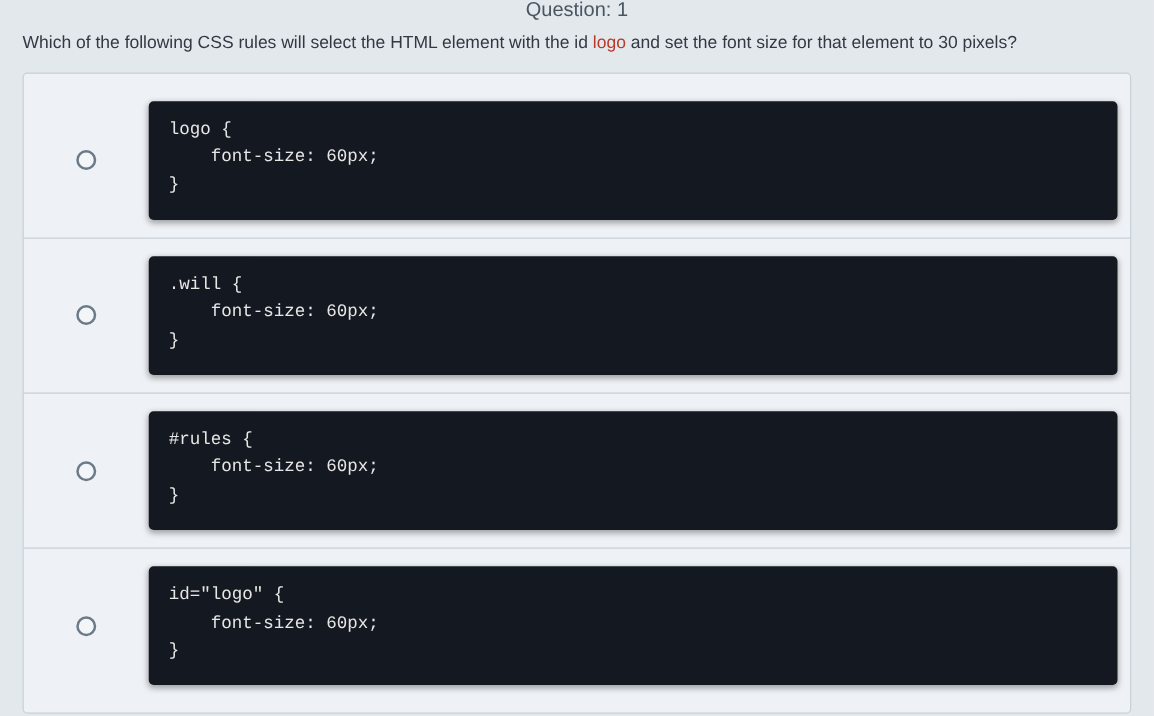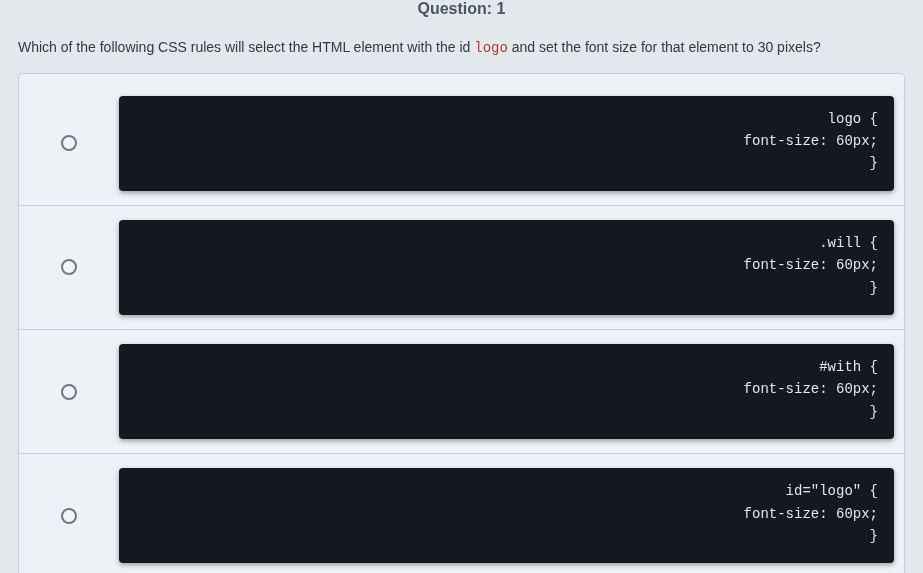--- a/index.html
+++ b/index.html
@@ -11,32 +11,32 @@
     overflow: hidden;
     color: #333;
   }
   .page {
     padding: 0 18px 18px 18px;
   }
   .question-header {
     text-align: center;
     font-size: 16px;
     color: #4a5560;
-    margin-bottom: 20px;
-    font-weight: bold;
+    margin-bottom: 6px;
+    font-weight: normal;
   }
   .question-text {
     font-size: 14px;
     color: #333842;
     margin-bottom: 14px;
     line-height: 1.4;
   }
   .inline-code {
     color: #b93a2a;
-    font-family: Liberation Mono, monospace;
+    font-family: Liberation Sans, sans-serif;
     font-size: 14px;
   }
   .options-panel {
     border: 1px solid #c9d0d8;
     border-radius: 4px;
     background: #eef1f5;
     padding: 8px 0;
   }
   .option-row {
     display: flex;
@@ -65,21 +65,20 @@
   .code-block {
     background: #141820;
     color: #e6e6e6;
     font-family: "Courier New", Consolas, monospace;
     font-size: 14px;
     padding: 12px 16px 16px 16px;
     border-radius: 4px;
     white-space: pre;
     line-height: 1.6;
     box-shadow: 0 2px 5px rgba(0,0,0,0.35);
-    text-align: right;
   }
 </style>
 </head>
 <body>
 
 <div class="page">
   <div class="question-header">Question: 1</div>
   <div class="question-text">
     <span>Which of the following CSS rules will select the HTML element with the id </span><span class="inline-code">logo</span><span> and set the font size for that element to 30 pixels?</span>
   </div>
@@ -106,21 +105,21 @@
     font-size: 60px;
 }</div>
       </div>
     </div>
 
     <div class="option-row">
       <div class="radio-cell">
         <div class="radio"></div>
       </div>
       <div class="code-cell">
-        <div class="code-block">#with {
+        <div class="code-block">#rules {
     font-size: 60px;
 }</div>
       </div>
     </div>
 
     <div class="option-row">
       <div class="radio-cell">
         <div class="radio"></div>
       </div>
       <div class="code-cell">

